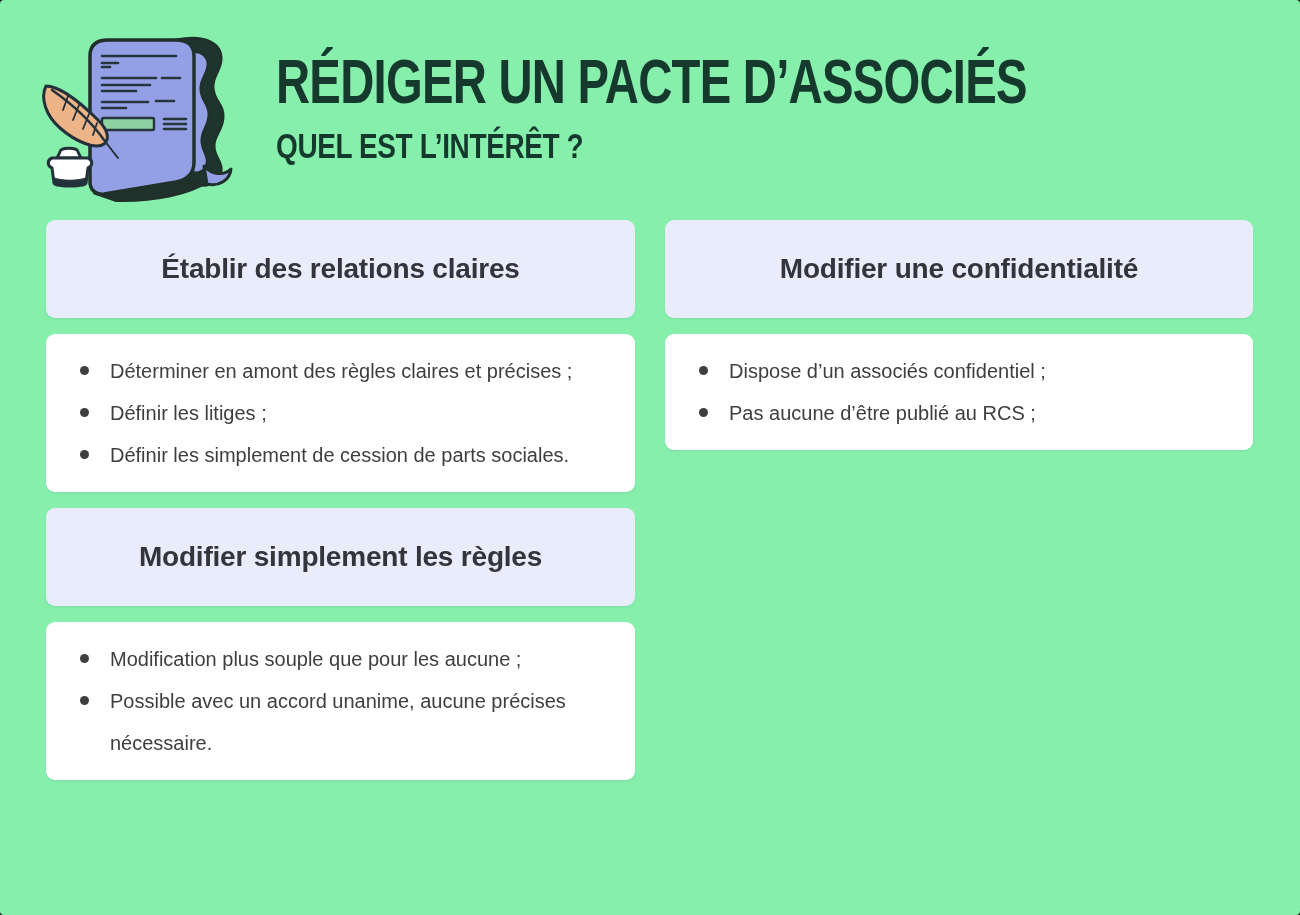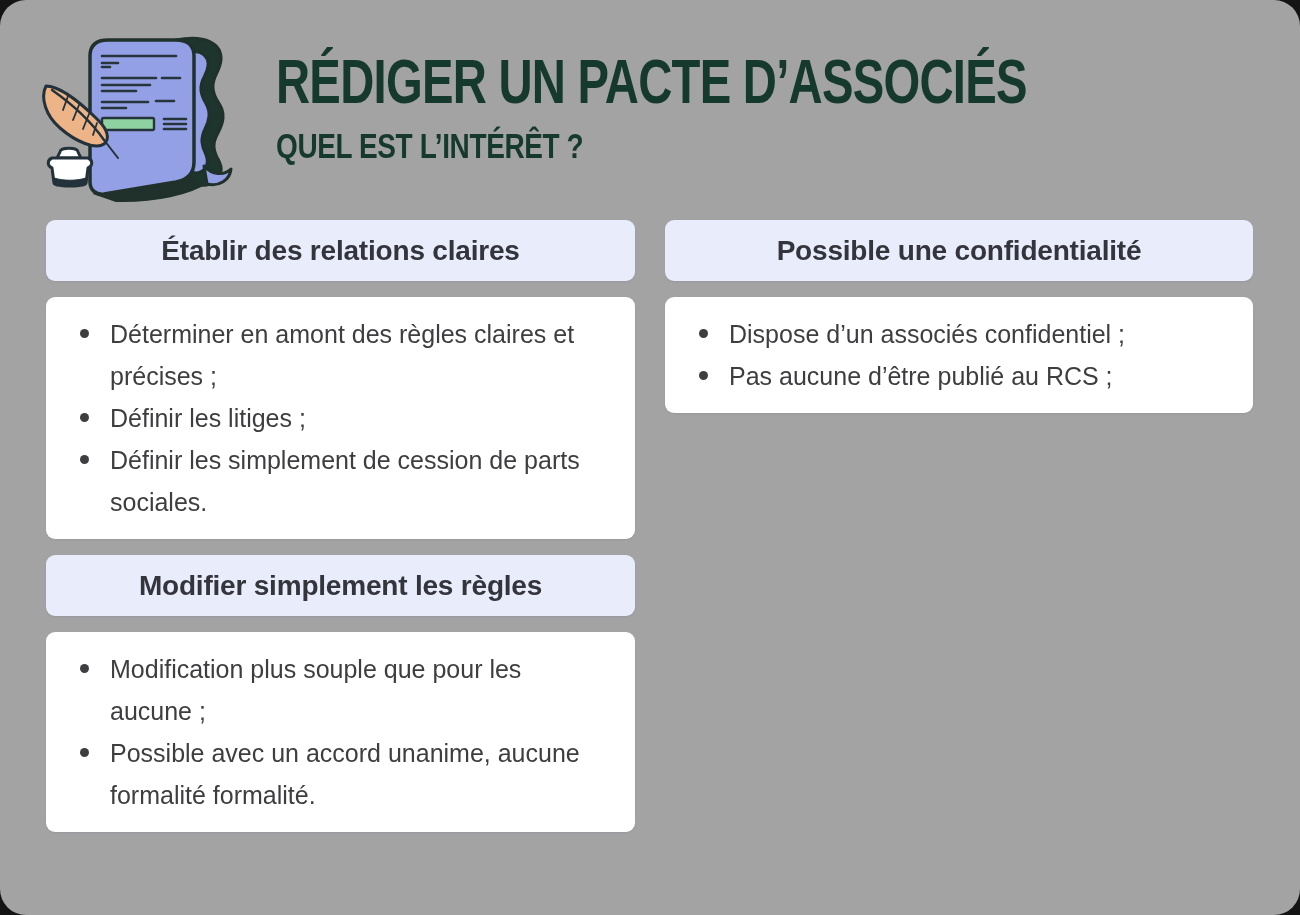--- a/index.html
+++ b/index.html
@@ -5,22 +5,22 @@
   html, body { margin: 0; padding: 0; }
   body {
     width: 1300px; height: 915px;
     background: #141414;
     font-family: "Liberation Sans", sans-serif;
     position: relative;
     overflow: hidden;
   }
   .page {
     position: absolute; inset: 0;
-    background: #a3a3a3;
-    border-radius: 26px;
+    background: #86efac;
+    border-radius: 4px;
     overflow: hidden;
   }
 
   
   .illustration {
     position: absolute; left: 38px; top: 34px;
     width: 210px; height: 172px;
   }
   .title-block { position: absolute; left: 276px; top: 50px; }
   .main-title {
@@ -40,42 +40,42 @@
 
   
   .col { position: absolute; top: 220px; }
   .col-left  { left: 46px;  width: 589px; }
   .col-right { left: 665px; width: 588px; }
   .section { margin-bottom: 16px; }
 
   .heading-card {
     background: #e9edfb;
     border-radius: 9px;
-    height: 61px;
+    height: 98px;
     display: flex; align-items: center; justify-content: center;
     margin-bottom: 16px;
     box-shadow: 0 1px 2px rgba(60,70,140,0.10);
   }
   .heading-card h2 {
     margin: 0;
     font-size: 28px; font-weight: 700;
     color: #34343c; letter-spacing: -0.2px;
   }
 
   .content-card {
     background: #ffffff;
     border-radius: 9px;
     padding: 16px 30px 16px 24px;
     box-shadow: 0 1px 2px rgba(60,70,140,0.10);
   }
   ul.bullets { list-style: none; margin: 0; padding: 0; }
   .bullets li {
     position: relative;
     padding-left: 40px;
-    font-size: 25px; line-height: 42px;
+    font-size: 20px; line-height: 42px;
     color: #3e3e40;
   }
   .bullets li::before {
     content: "";
     position: absolute; left: 10px; top: 16px;
     width: 9px; height: 9px; border-radius: 50%;
     background: #3e3e40;
   }
 </style>
 </head>
@@ -150,30 +150,30 @@
         </ul>
       </div>
     </div>
     <div class="section">
       <div class="heading-card">
         <h2>Modifier simplement les règles</h2>
       </div>
       <div class="content-card">
         <ul class="bullets">
           <li>Modification plus souple que pour les aucune ;</li>
-          <li>Possible avec un accord unanime, aucune formalité formalité.</li>
+          <li>Possible avec un accord unanime, aucune précises nécessaire.</li>
         </ul>
       </div>
     </div>
   </div>
 
   <div class="col col-right">
     <div class="section">
       <div class="heading-card">
-        <h2>Possible une confidentialité</h2>
+        <h2>Modifier une confidentialité</h2>
       </div>
       <div class="content-card">
         <ul class="bullets">
           <li>Dispose d’un associés confidentiel ;</li>
           <li>Pas aucune d’être publié au RCS ;</li>
         </ul>
       </div>
     </div>
   </div>
 

